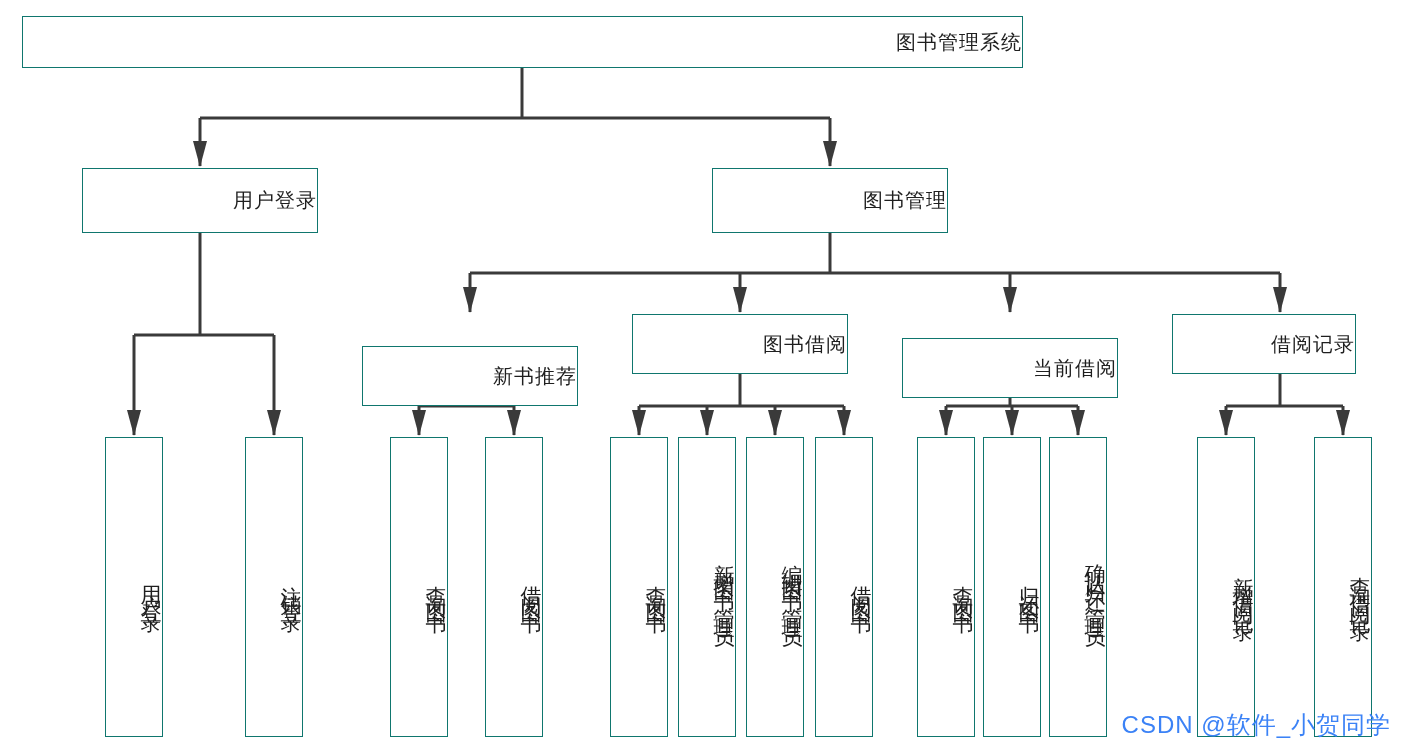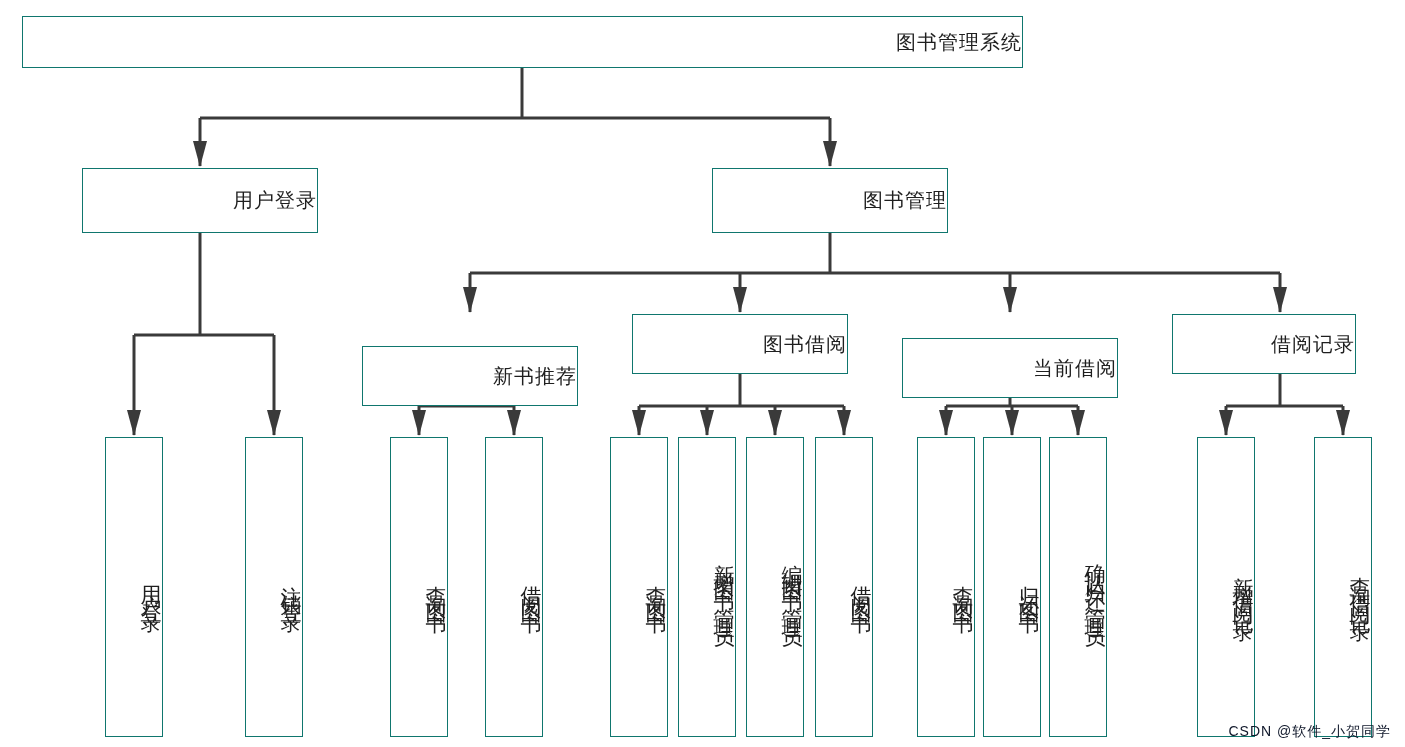--- a/index.html
+++ b/index.html
@@ -48,22 +48,22 @@
     text-orientation: mixed;
     font-size: 21px;
     letter-spacing: 9px;
     line-height: 1;
     white-space: nowrap;
   }
   .watermark {
     position: absolute;
     right: 14px;
     bottom: 6px;
-    font-size: 14px;
-    color: #0f172a;
+    font-size: 24px;
+    color: #3b82f6;
     letter-spacing: 1px;
     white-space: nowrap;
     z-index: 5;
   }
 </style>
 </head>
 <body>
 
 <div class="canvas">
 

